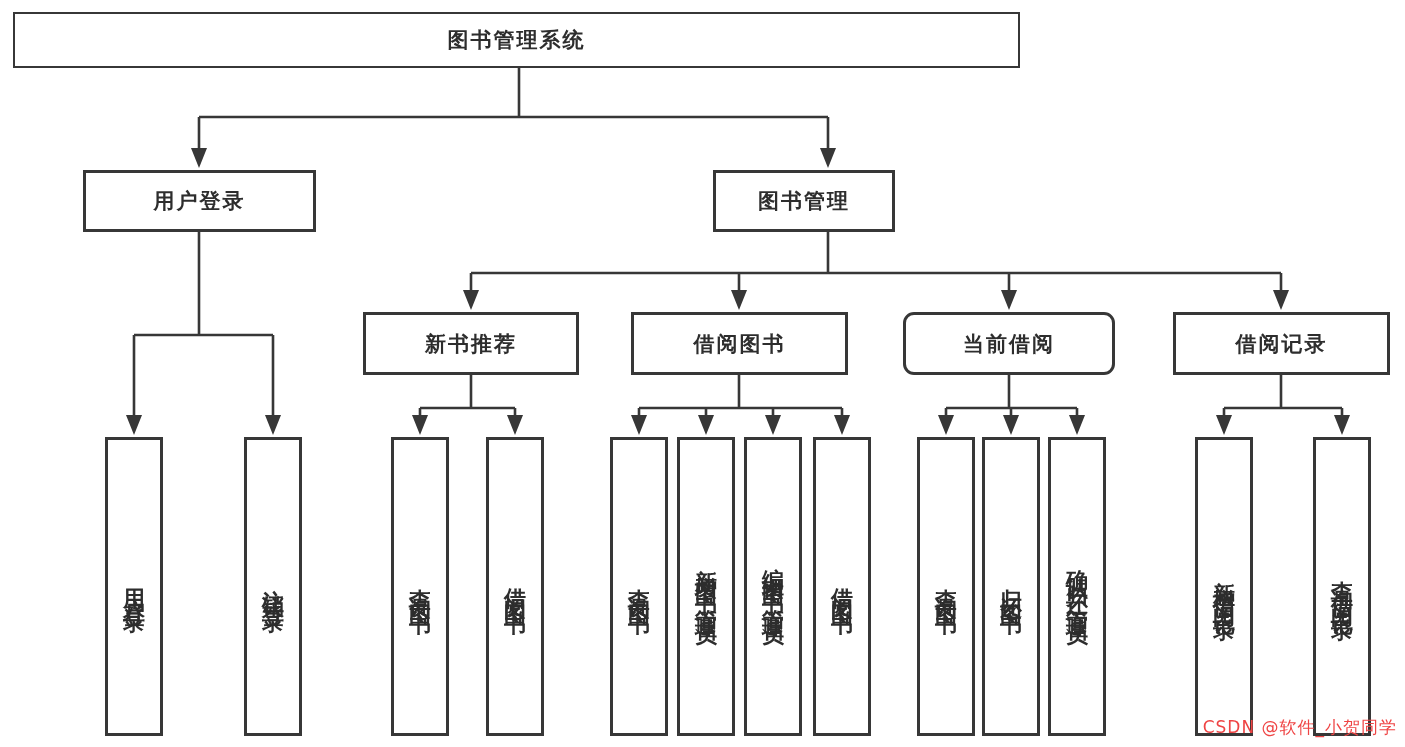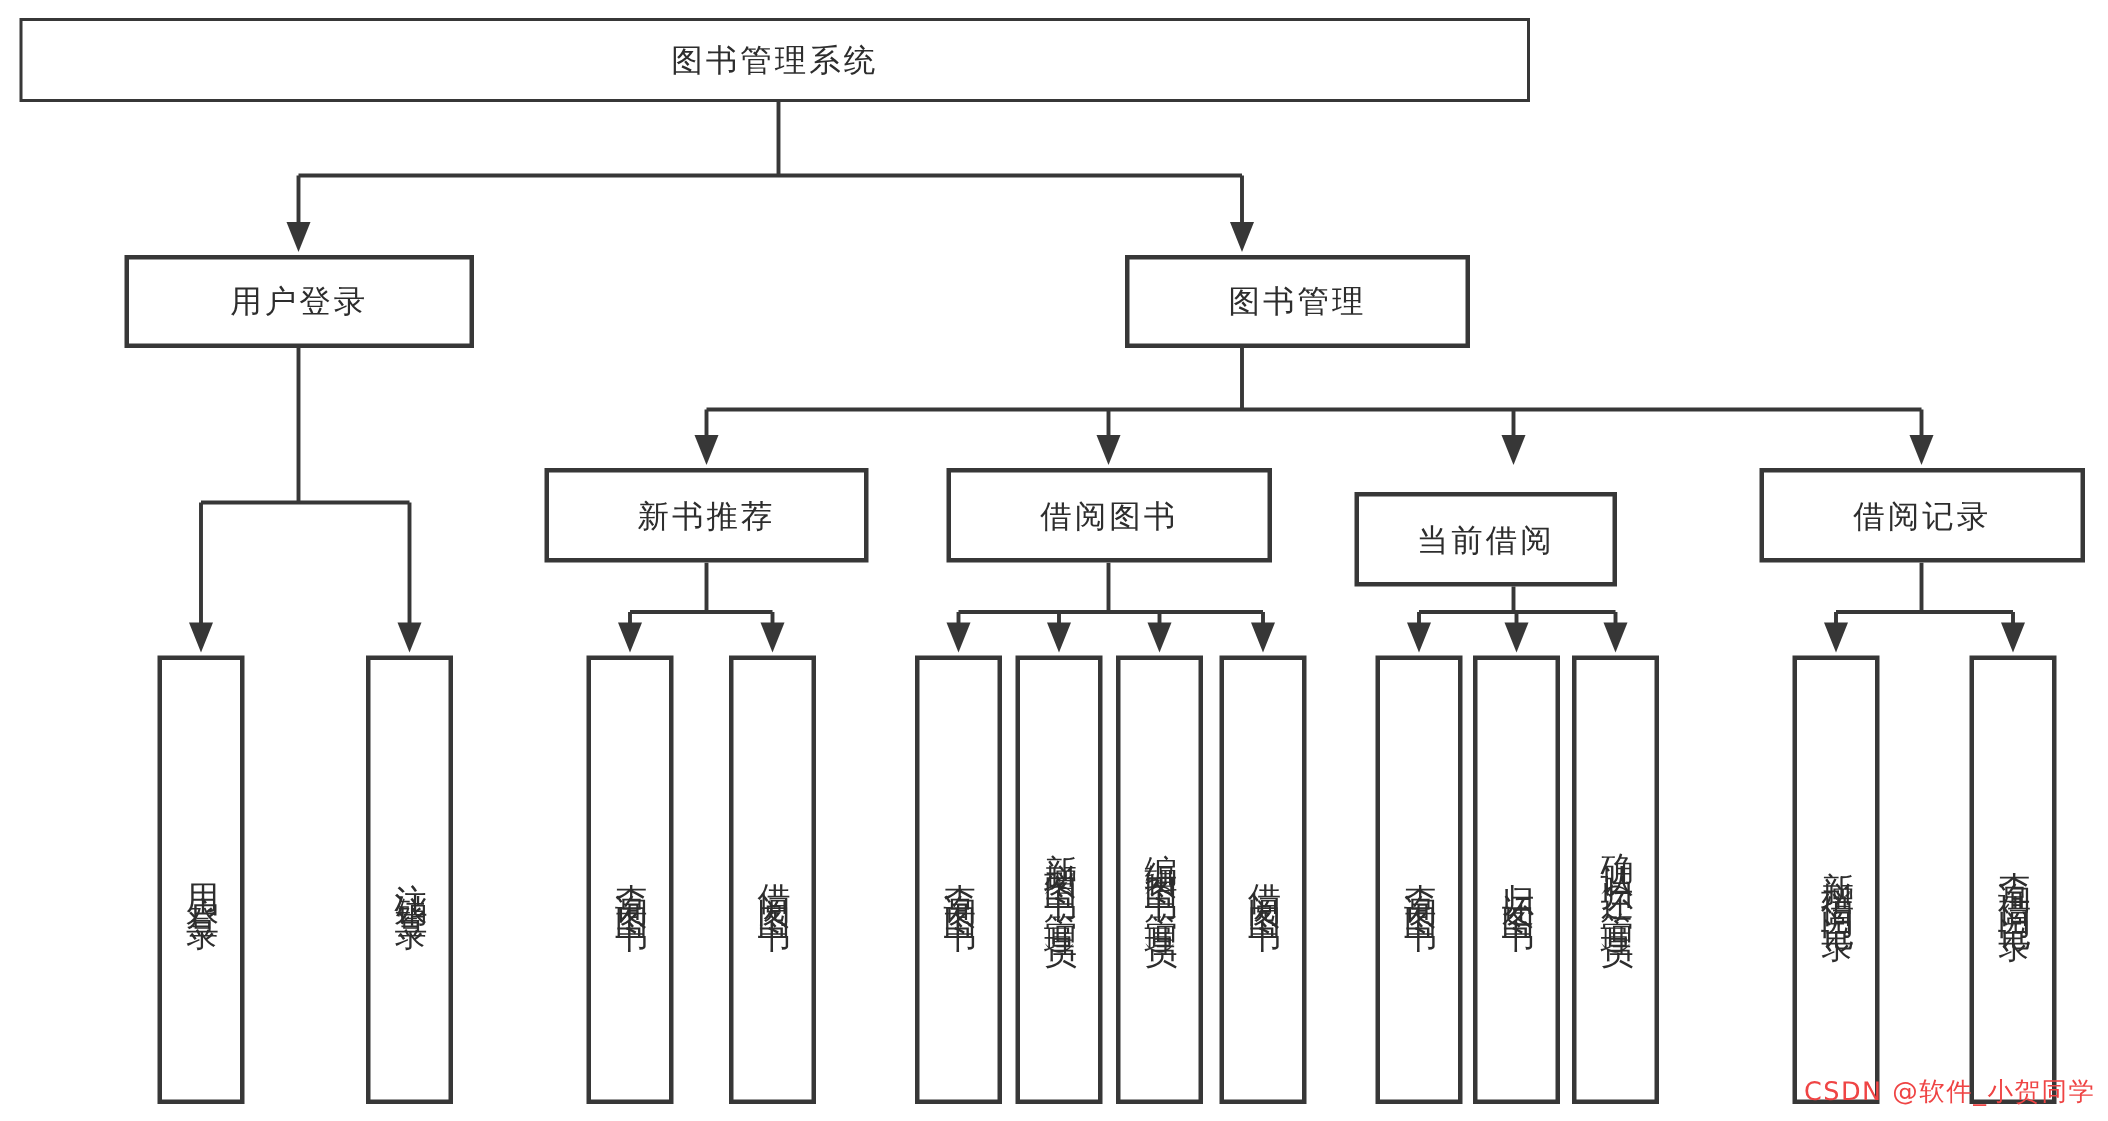--- a/index.html
+++ b/index.html
@@ -28,20 +28,21 @@
   }
   .box {
     position: absolute;
     box-sizing: border-box;
     background: #ffffff;
     border: 3px solid #373737;
     display: flex;
     align-items: center;
     justify-content: center;
     text-align: center;
+    font-weight: bold;
   }
   .box.root { border-width: 2px; }
   .hlabel {
     font-size: 21px;
     letter-spacing: 2px;
     color: #2d2d2d;
     white-space: nowrap;
   }
   .vlabel {
     writing-mode: vertical-rl;
@@ -102,31 +103,31 @@
     <polygon points="1334,415 1350,415 1342,435"></polygon>
   </svg>
 
   <div class="box root" style="left:13px; top:12px; width:1007px; height:56px;">
     <span class="hlabel">图书管理系统</span>
   </div>
 
   <div class="box" style="left:83px; top:170px; width:233px; height:62px;">
     <span class="hlabel">用户登录</span>
   </div>
-  <div class="box" style="left:750px; top:170px; width:230px; height:62px;">
+  <div class="box" style="left:713px; top:170px; width:182px; height:62px;">
     <span class="hlabel">图书管理</span>
   </div>
 
   <div class="box" style="left:363px; top:312px; width:216px; height:63px;">
     <span class="hlabel">新书推荐</span>
   </div>
   <div class="box" style="left:631px; top:312px; width:217px; height:63px;">
     <span class="hlabel">借阅图书</span>
   </div>
-  <div class="box" style="left:903px; top:328px; width:175px; height:63px;">
+  <div class="box" style="left:903px; top:312px; width:212px; height:63px;border-radius:11px;">
     <span class="hlabel">当前借阅</span>
   </div>
   <div class="box" style="left:1173px; top:312px; width:217px; height:63px;">
     <span class="hlabel">借阅记录</span>
   </div>
 
   <div class="box" style="left:105px; top:437px; width:58px; height:299px;">
     <span class="vlabel">用户登录</span>
   </div>
   <div class="box" style="left:244px; top:437px; width:58px; height:299px;">

